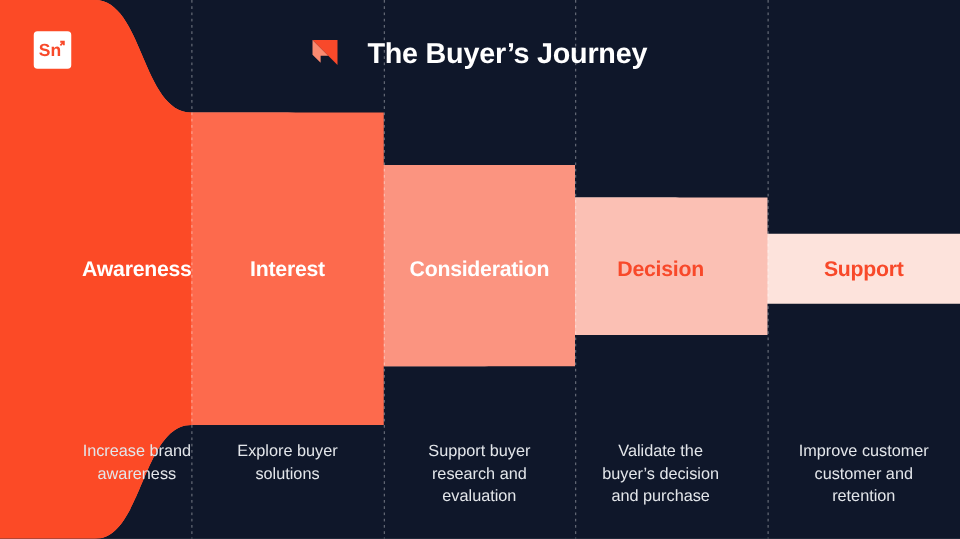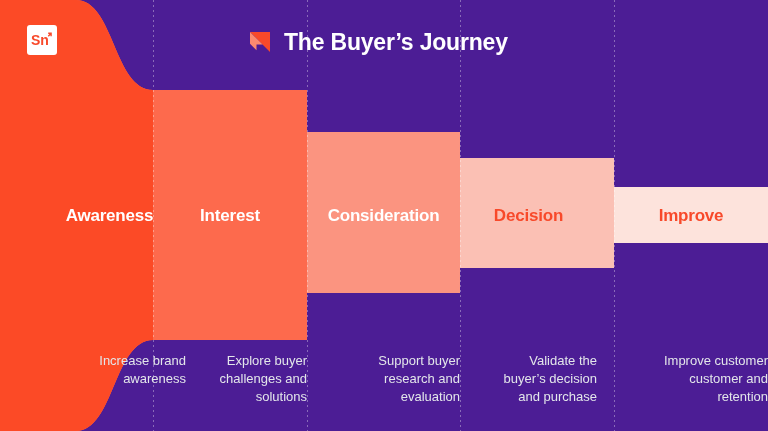--- a/index.html
+++ b/index.html
@@ -6,21 +6,21 @@
   * { margin:0; padding:0; box-sizing:border-box; }
   html, body {
     width:768px; height:431px;
     overflow:hidden;
     background:#39434f;
     font-family:"Liberation Sans", sans-serif;
   }
   #stage {
     position:relative;
     width:768px; height:431px;
-    background:#4c1d95;
+    background:#0f172a;
     overflow:hidden;
     padding-left:20px;
   }
 
   
   #funnel {
     position:absolute;
     left:0; top:0;
     width:768px; height:431px;
   }
@@ -52,21 +52,21 @@
     justify-content:center;
   }
   #logo svg { display:block; }
 
   #title-block {
     position:absolute;
     left:248px; top:25px;
     height:34px;
     display:flex;
     align-items:center;
-    gap:12px;
+    gap:22px;
   }
   #title-mark { width:24px; height:24px; display:block; flex:0 0 auto; }
   #title-text {
     color:#ffffff;
     font-size:23px;
     font-weight:bold;
     letter-spacing:-0.2px;
     white-space:nowrap;
     line-height:1;
   }
@@ -79,21 +79,21 @@
     line-height:24px;
     text-align:center;
     font-size:17px;
     font-weight:bold;
     letter-spacing:-0.2px;
     white-space:nowrap;
   }
   .stage-desc {
     position:absolute;
     top:352px;
-    text-align:right;
+    text-align:center;
     font-size:13px;
     line-height:18px;
     color:#e3e6ea;
   }
 
   .c0 { left:0px;   width:153px;margin-left:33px; }
   .c1 { left:153px; width:154px; }
   .c2 { left:307px; width:153px; }
   .c3 { left:460px; width:137px; }
   .c4 { left:614px; width:154px; }
@@ -156,29 +156,28 @@
       <path d="M2 2 L22 2 L22 22 Z" fill="#f8492a"></path>
       <path d="M2 2 L14.6 14.6 L8.5 14.6 L8.5 20.2 L2 13.7 Z" fill="#fc8a70"></path>
     </svg>
     <div id="title-text">The Buyer’s Journey</div>
   </div>
 
   <div class="stage-label c0" style="color:#ffffff">Awareness</div>
   <div class="stage-label c1" style="color:#ffffff">Interest</div>
   <div class="stage-label c2" style="color:#ffffff">Consideration</div>
   <div class="stage-label c3" style="color:#f8492a">Decision</div>
-  <div class="stage-label c4" style="color:#f8492a">Improve</div>
+  <div class="stage-label c4" style="color:#f8492a">Support</div>
 
   <div class="stage-desc c0">
     <div>Increase brand</div>
     <div>awareness</div>
   </div>
   <div class="stage-desc c1">
     <div>Explore buyer</div>
-    <div>challenges and</div>
     <div>solutions</div>
   </div>
   <div class="stage-desc c2">
     <div>Support buyer</div>
     <div>research and</div>
     <div>evaluation</div>
   </div>
   <div class="stage-desc c3">
     <div>Validate the</div>
     <div>buyer’s decision</div>

